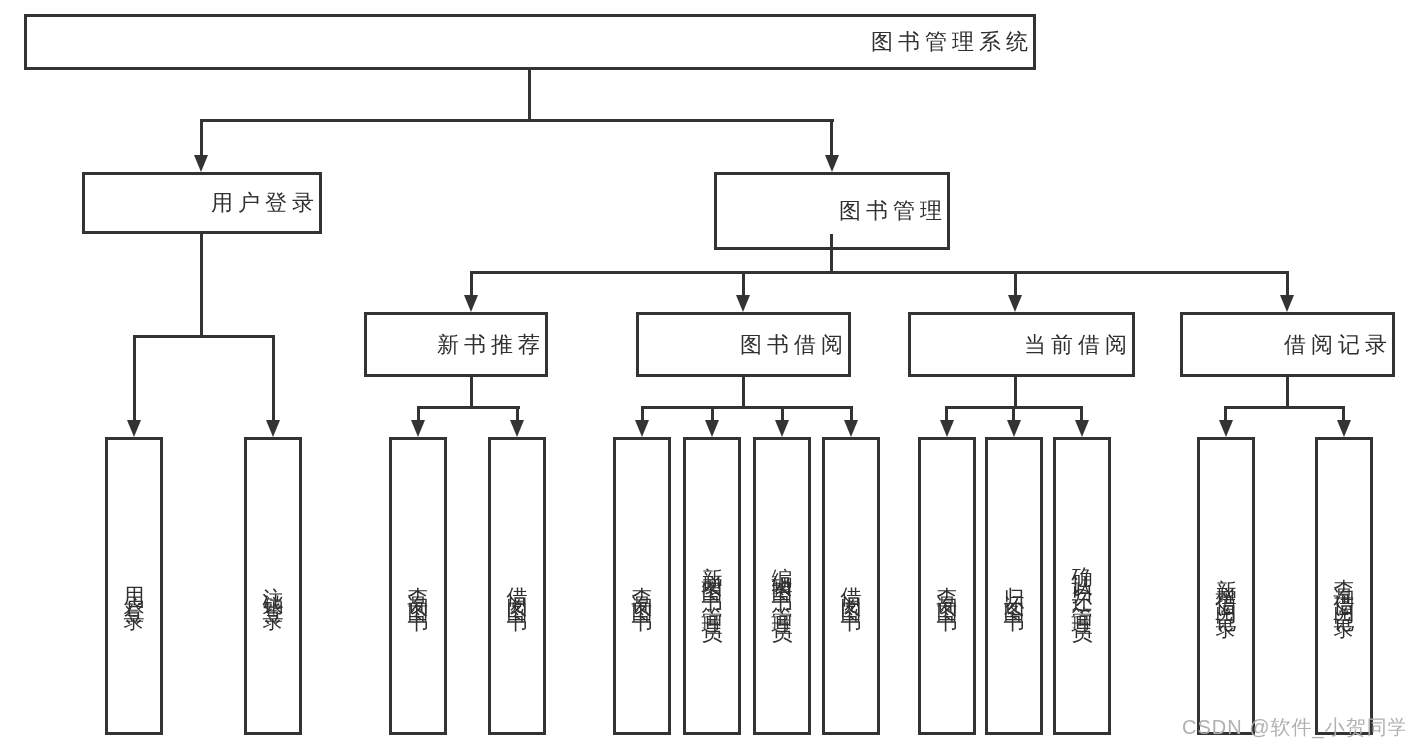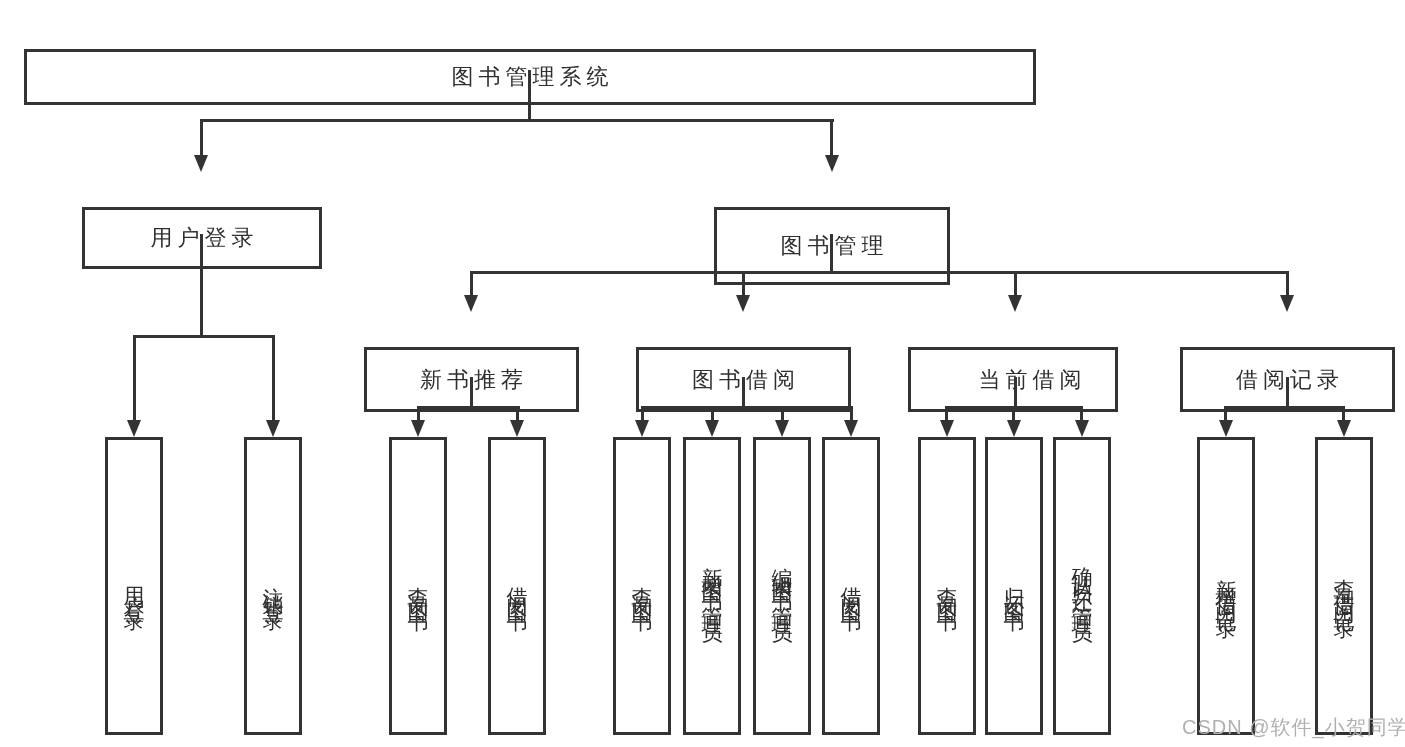--- a/index.html
+++ b/index.html
@@ -17,27 +17,26 @@
     font-family: "Liberation Sans", sans-serif;
     overflow: hidden;
   }
   .node {
     position: absolute;
     box-sizing: border-box;
     border: 3px solid var(--line);
     background: #ffffff;
     display: flex;
     align-items: center;
-    justify-content: center;
+    justify-content: flex-end;
     color: var(--text);
     font-size: 22px;
     letter-spacing: 5px;
     text-indent: 5px;
     white-space: nowrap;
-    margin-top: 35px;
   }
   .leaf {
     position: absolute;
     box-sizing: border-box;
     border: 3px solid var(--line);
     background: #ffffff;
     display: flex;
     align-items: center;
     justify-content: center;
     width: 58px;
@@ -113,27 +112,27 @@
   <div class="hl" style="left:470px;  top:271px; width:819px;"></div>
   <div class="vl" style="left:470px;  top:271px; height:29px;"></div>
   <div class="vl" style="left:742px;  top:271px; height:29px;"></div>
   <div class="vl" style="left:1014px; top:271px; height:29px;"></div>
   <div class="vl" style="left:1286px; top:271px; height:29px;"></div>
   <div class="arr" style="left:464px;  top:295px;"></div>
   <div class="arr" style="left:736px;  top:295px;"></div>
   <div class="arr" style="left:1008px; top:295px;"></div>
   <div class="arr" style="left:1280px; top:295px;"></div>
 
-  <div class="node" style="left:364px; top:312px; width:215px; height:65px;">
+  <div class="node" style="left:364px; top:312px; width:184px; height:65px;">
     <span>新书推荐</span>
   </div>
   <div class="node" style="left:636px; top:312px; width:215px; height:65px;font-family:Liberation Mono, monospace;">
     <span>图书借阅</span>
   </div>
-  <div class="node" style="left:908px; top:312px; width:210px; height:65px;padding-left:34px;">
+  <div class="node" style="left:908px; top:312px; width:227px; height:65px;padding-left:34px;">
     <span>当前借阅</span>
   </div>
   <div class="node" style="left:1180px; top:312px; width:215px; height:65px;">
     <span>借阅记录</span>
   </div>
 
   <div class="vl" style="left:470px; top:377px; height:31px;"></div>
   <div class="hl" style="left:417px; top:406px; width:103px;"></div>
   <div class="vl" style="left:417px; top:406px; height:16px;"></div>
   <div class="vl" style="left:516px; top:406px; height:16px;"></div>

